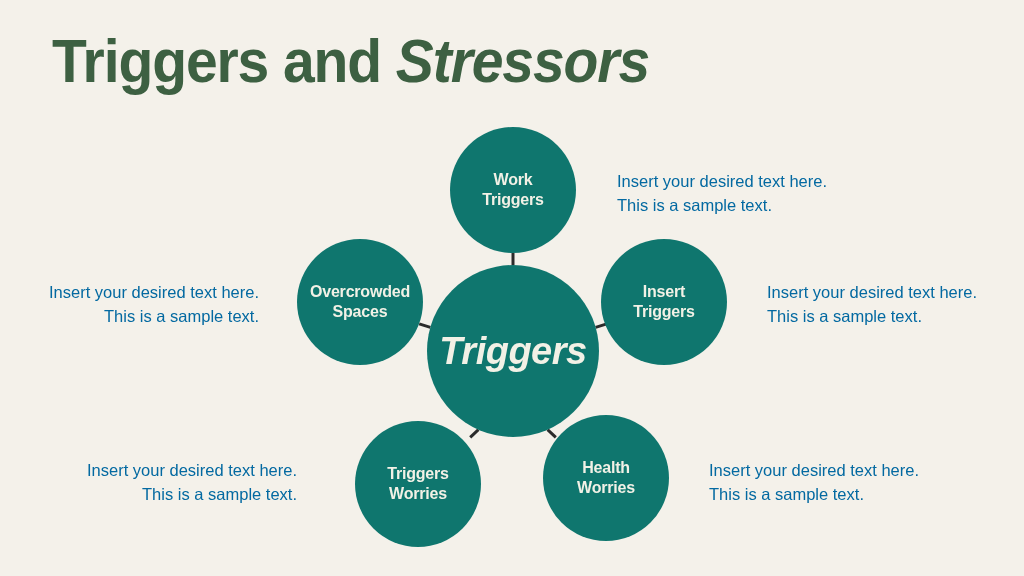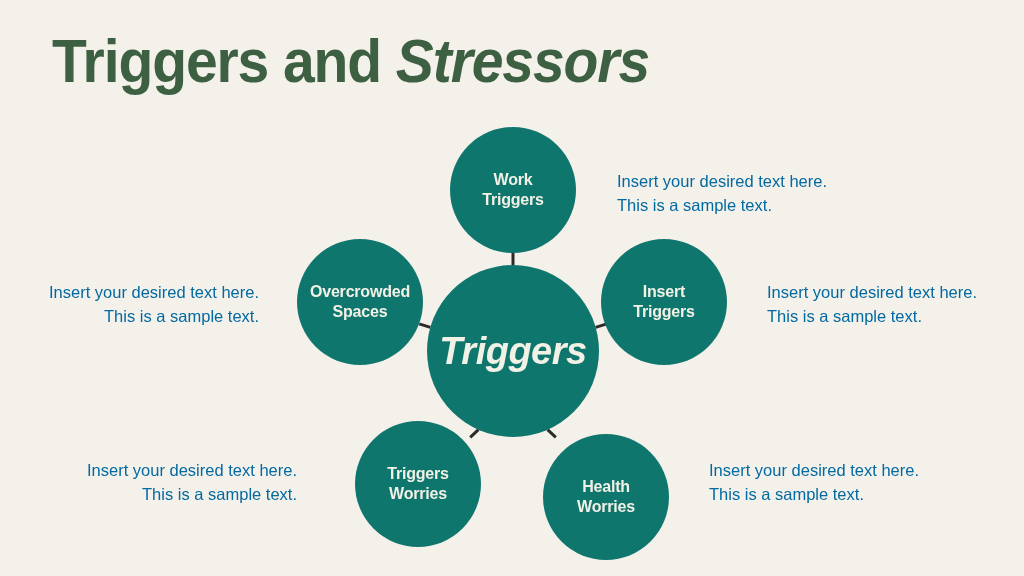--- a/index.html
+++ b/index.html
@@ -92,21 +92,21 @@
   }
 
   
   .satellite {
     width: 126px;
     height: 126px;
     z-index: 2;
   }
   #node-work      { left: 450px; top: 127px; }
   #node-family    { left: 601px; top: 239px; }
-  #node-health    { left: 543px; top: 434px; }
+  #node-health    { left: 543px; top: 415px; }
   #node-financial { left: 355px; top: 421px; }
   #node-crowded   { left: 297px; top: 239px; }
 
   
   .caption {
     position: absolute;
     font-family: "Liberation Sans", sans-serif;
     font-size: 16.5px;
     line-height: 1.45;
     color: #0369a1;

